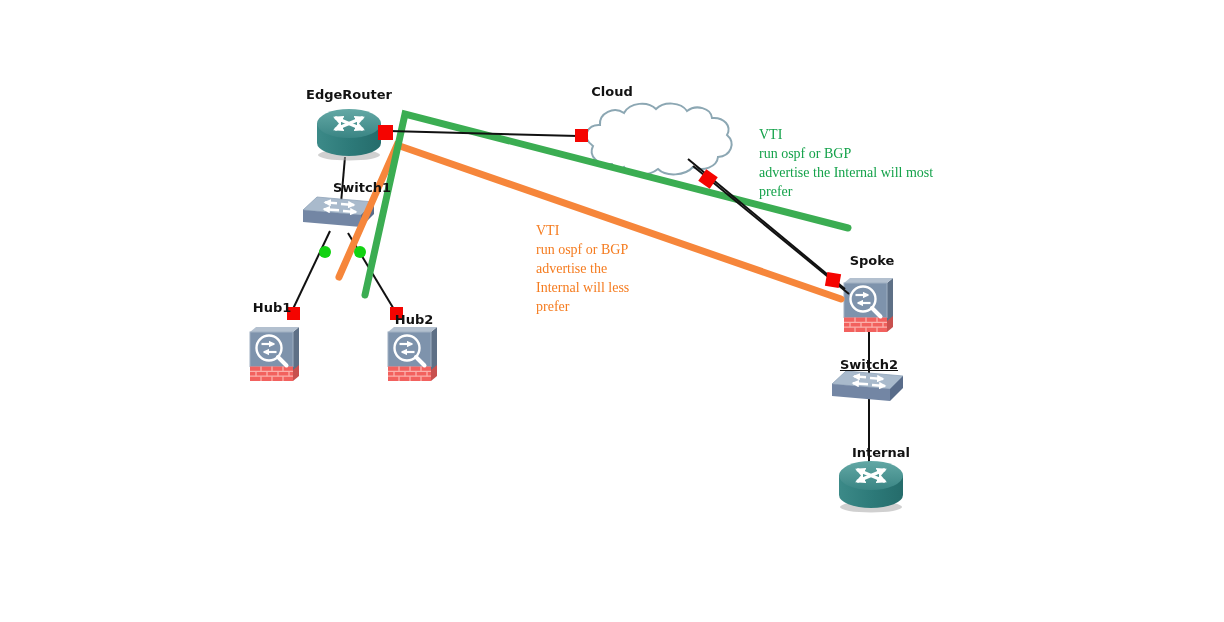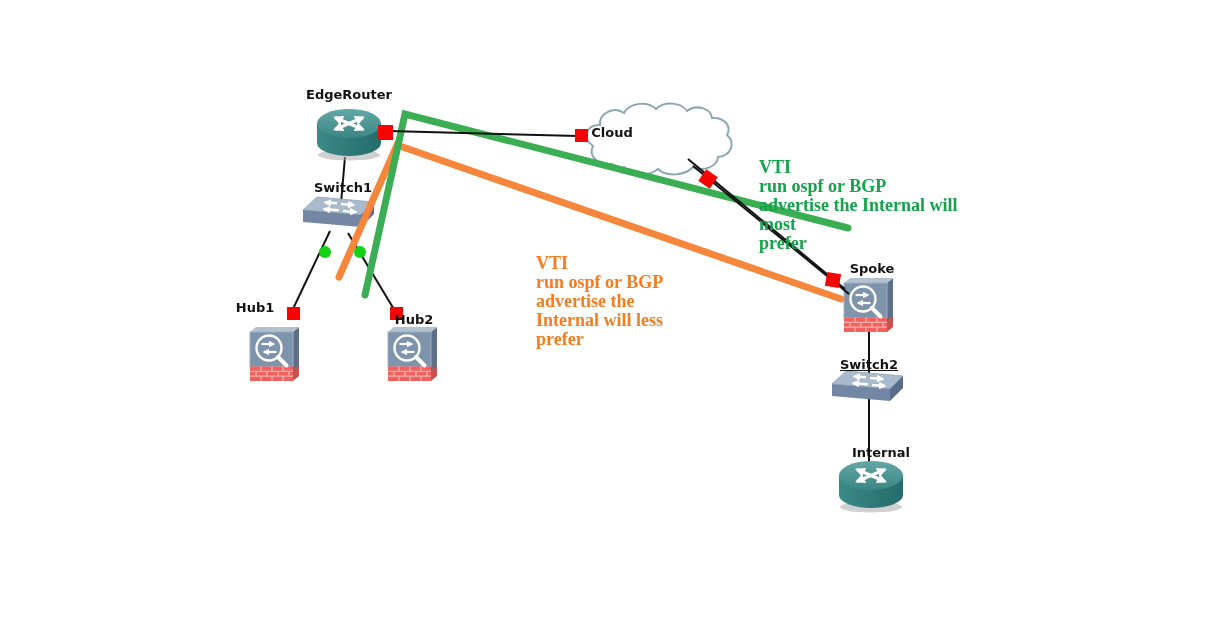--- a/index.html
+++ b/index.html
@@ -1,22 +1,22 @@
 <!DOCTYPE html>
 <html><head>
 <meta charset="utf-8">
 <style>
   html,body{margin:0;padding:0;background:#fff;}
   #canvas{position:relative;width:1224px;height:541px;background:#ffffff;overflow:hidden;
           font-family:"DejaVu Sans",sans-serif;border-radius:6px;}
   #diagram-svg{position:absolute;left:0;top:0;}
   .node-label{position:absolute;transform:translateX(-50%);font-weight:bold;font-size:13px;
               color:#121212;white-space:nowrap;letter-spacing:0;}
-  .annotation{position:absolute;font-family:"Liberation Serif",serif;font-weight:bold;
-              font-size:18px;line-height:19px;white-space:pre-line;margin-top:33px;}
+  .annotation{position:absolute;font-family:"Liberation Serif",serif;font-weight:normal;
+              font-size:14px;line-height:19px;white-space:pre-line;}
   .annotation.green{color:#14A24A;}
   .annotation.orange{color:#F57C20;}
 </style>
 </head>
 <body>
 
 <div id="canvas">
 
   <svg id="diagram-svg" width="1224" height="622" viewBox="0 0 1224 622">
     <defs>
@@ -133,25 +133,25 @@
       <rect x="390" y="307" width="13" height="13"></rect>
     </g>
 
     <g fill="#12D212">
       <circle cx="325" cy="252" r="6"></circle>
       <circle cx="360" cy="252" r="6"></circle>
     </g>
   </svg>
 
   <div class="node-label" style="left:349px;top:87px;">EdgeRouter</div>
-  <div class="node-label" style="left:612px;top:84px;margin-top:41px;">Cloud</div>
-  <div class="node-label" style="left:343px;top:180px;">Switch1</div>
-  <div class="node-label" style="left:255px;top:300px;">Hub1</div>
+  <div class="node-label" style="left:612px;top:84px;">Cloud</div>
+  <div class="node-label" style="left:362px;top:180px;">Switch1</div>
+  <div class="node-label" style="left:272px;top:300px;">Hub1</div>
   <div class="node-label" style="left:414px;top:312px;">Hub2</div>
-  <div class="node-label" style="left:872px;top:253px;margin-top:8px;">Spoke</div>
+  <div class="node-label" style="left:872px;top:253px;">Spoke</div>
   <div class="node-label" style="left:869px;top:357px;text-decoration:underline;">Switch2</div>
   <div class="node-label" style="left:881px;top:445px;">Internal</div>
 
   <div class="annotation green" style="left:759px;top:125px;width:220px;">VTI
 run ospf or BGP
 advertise the Internal will most
 prefer</div>
   <div class="annotation orange" style="left:536px;top:221px;width:160px;">VTI
 run ospf or BGP
 advertise the

